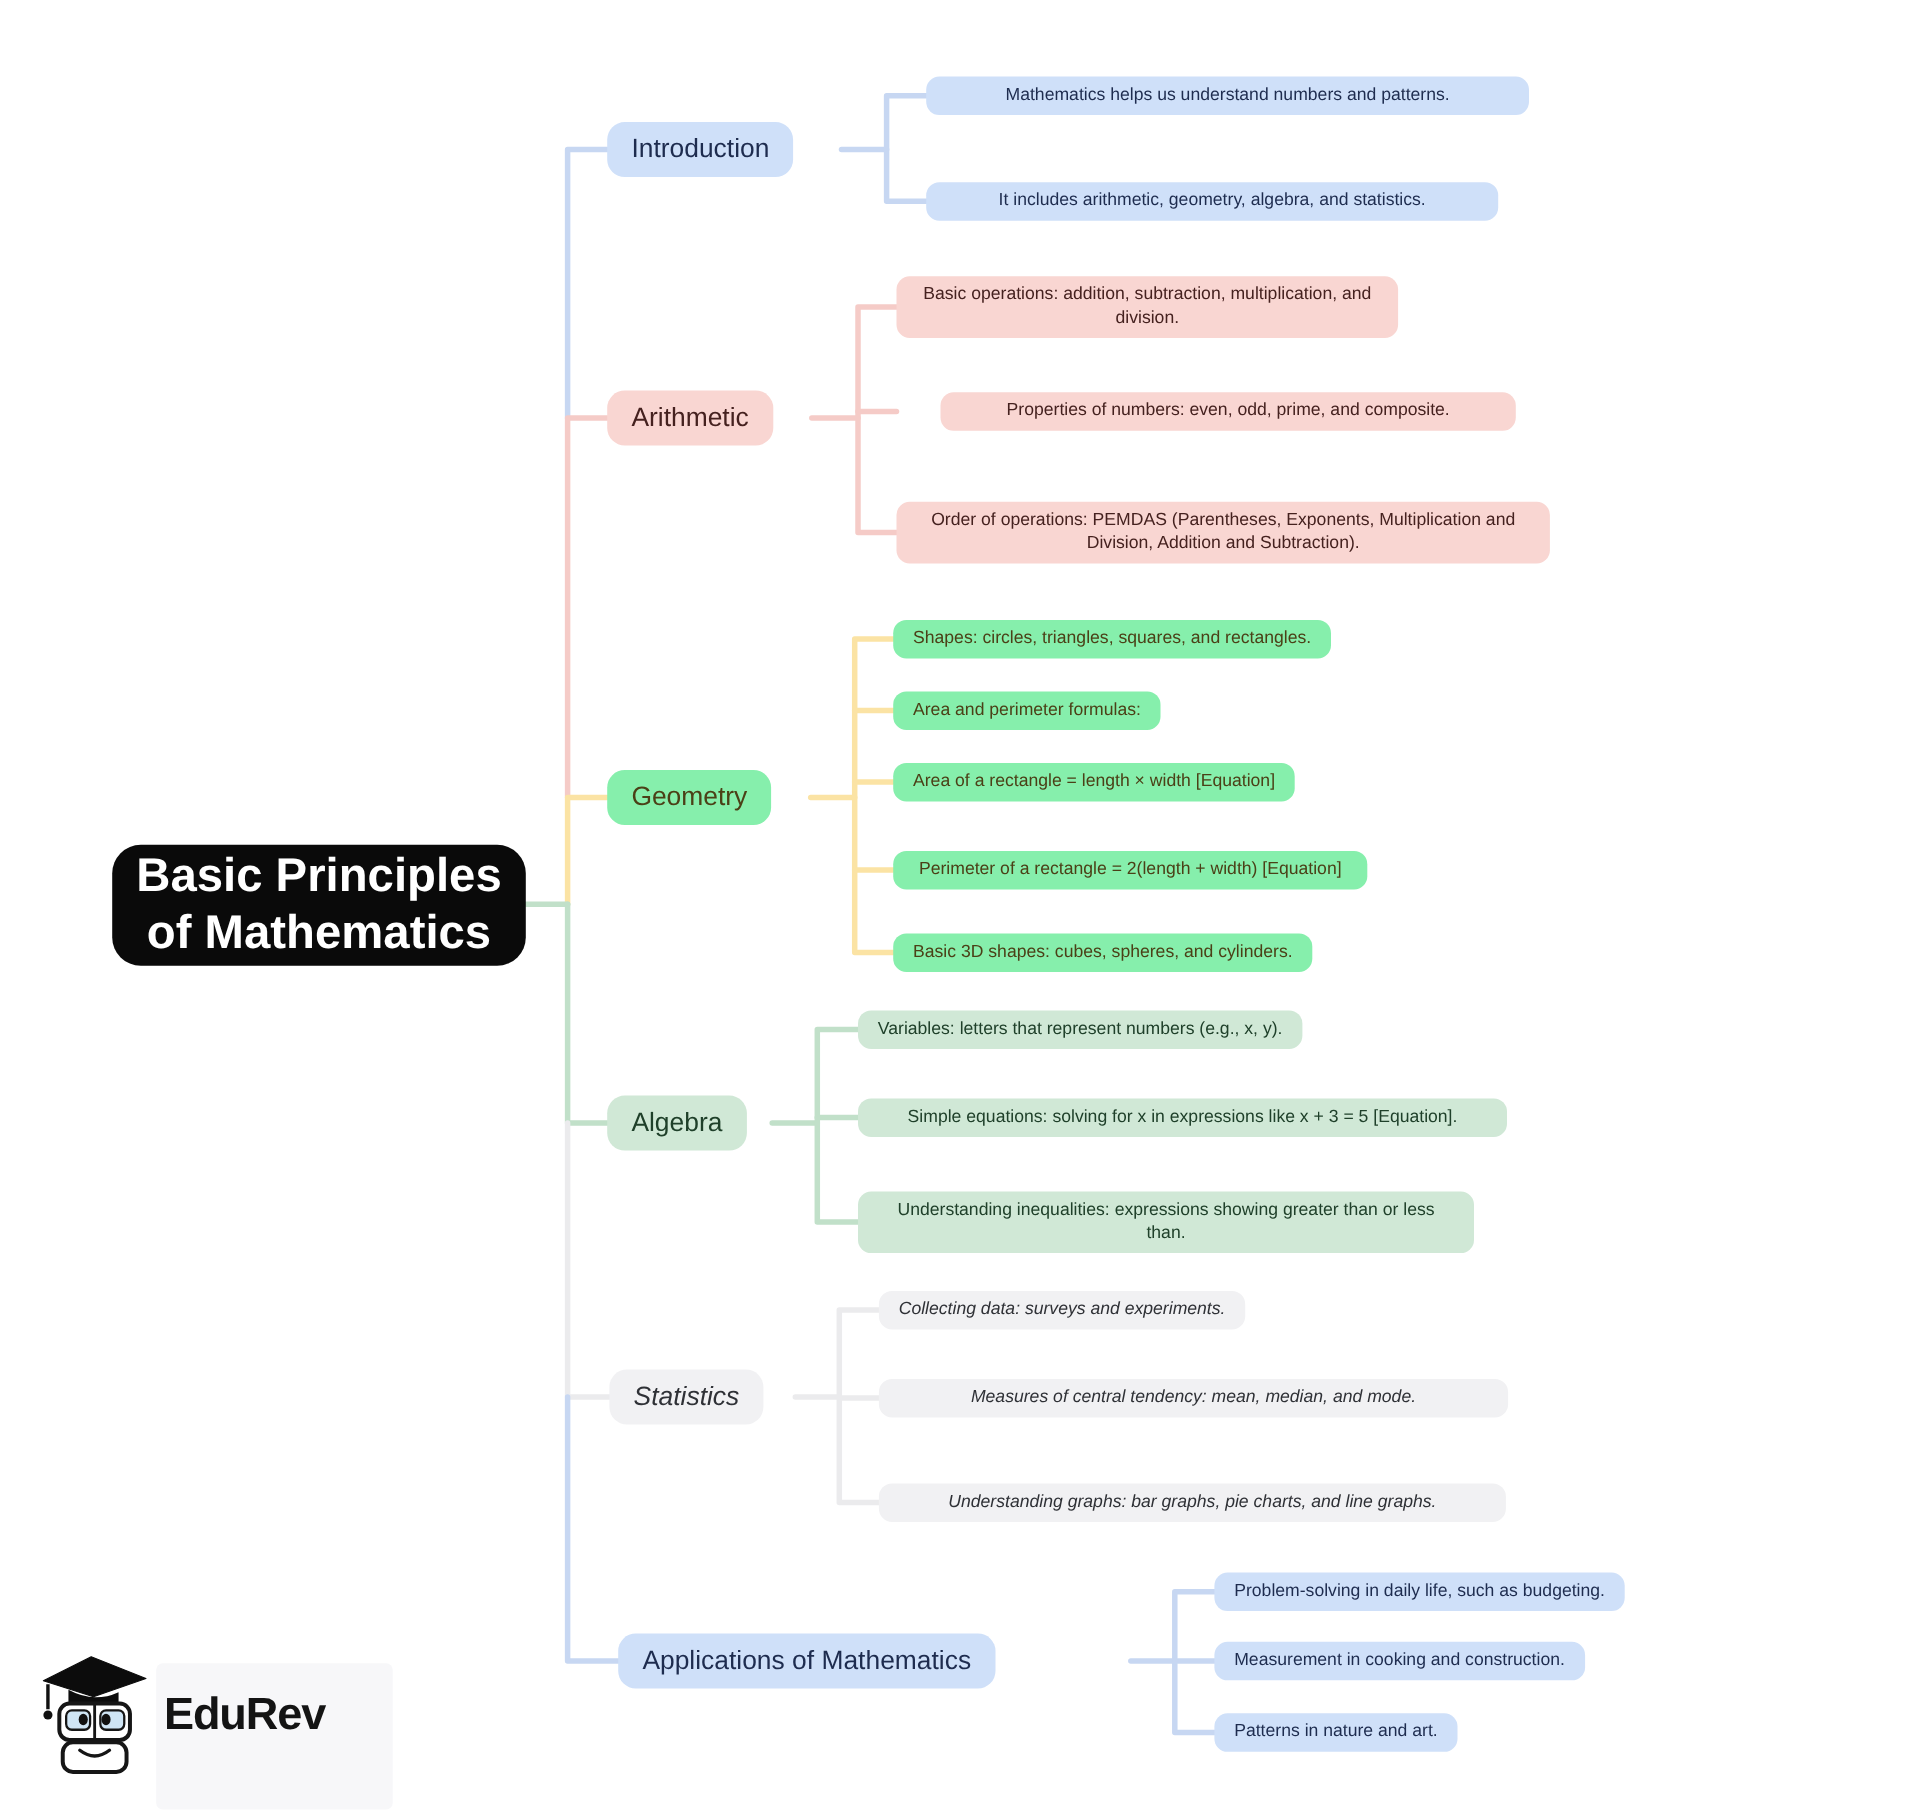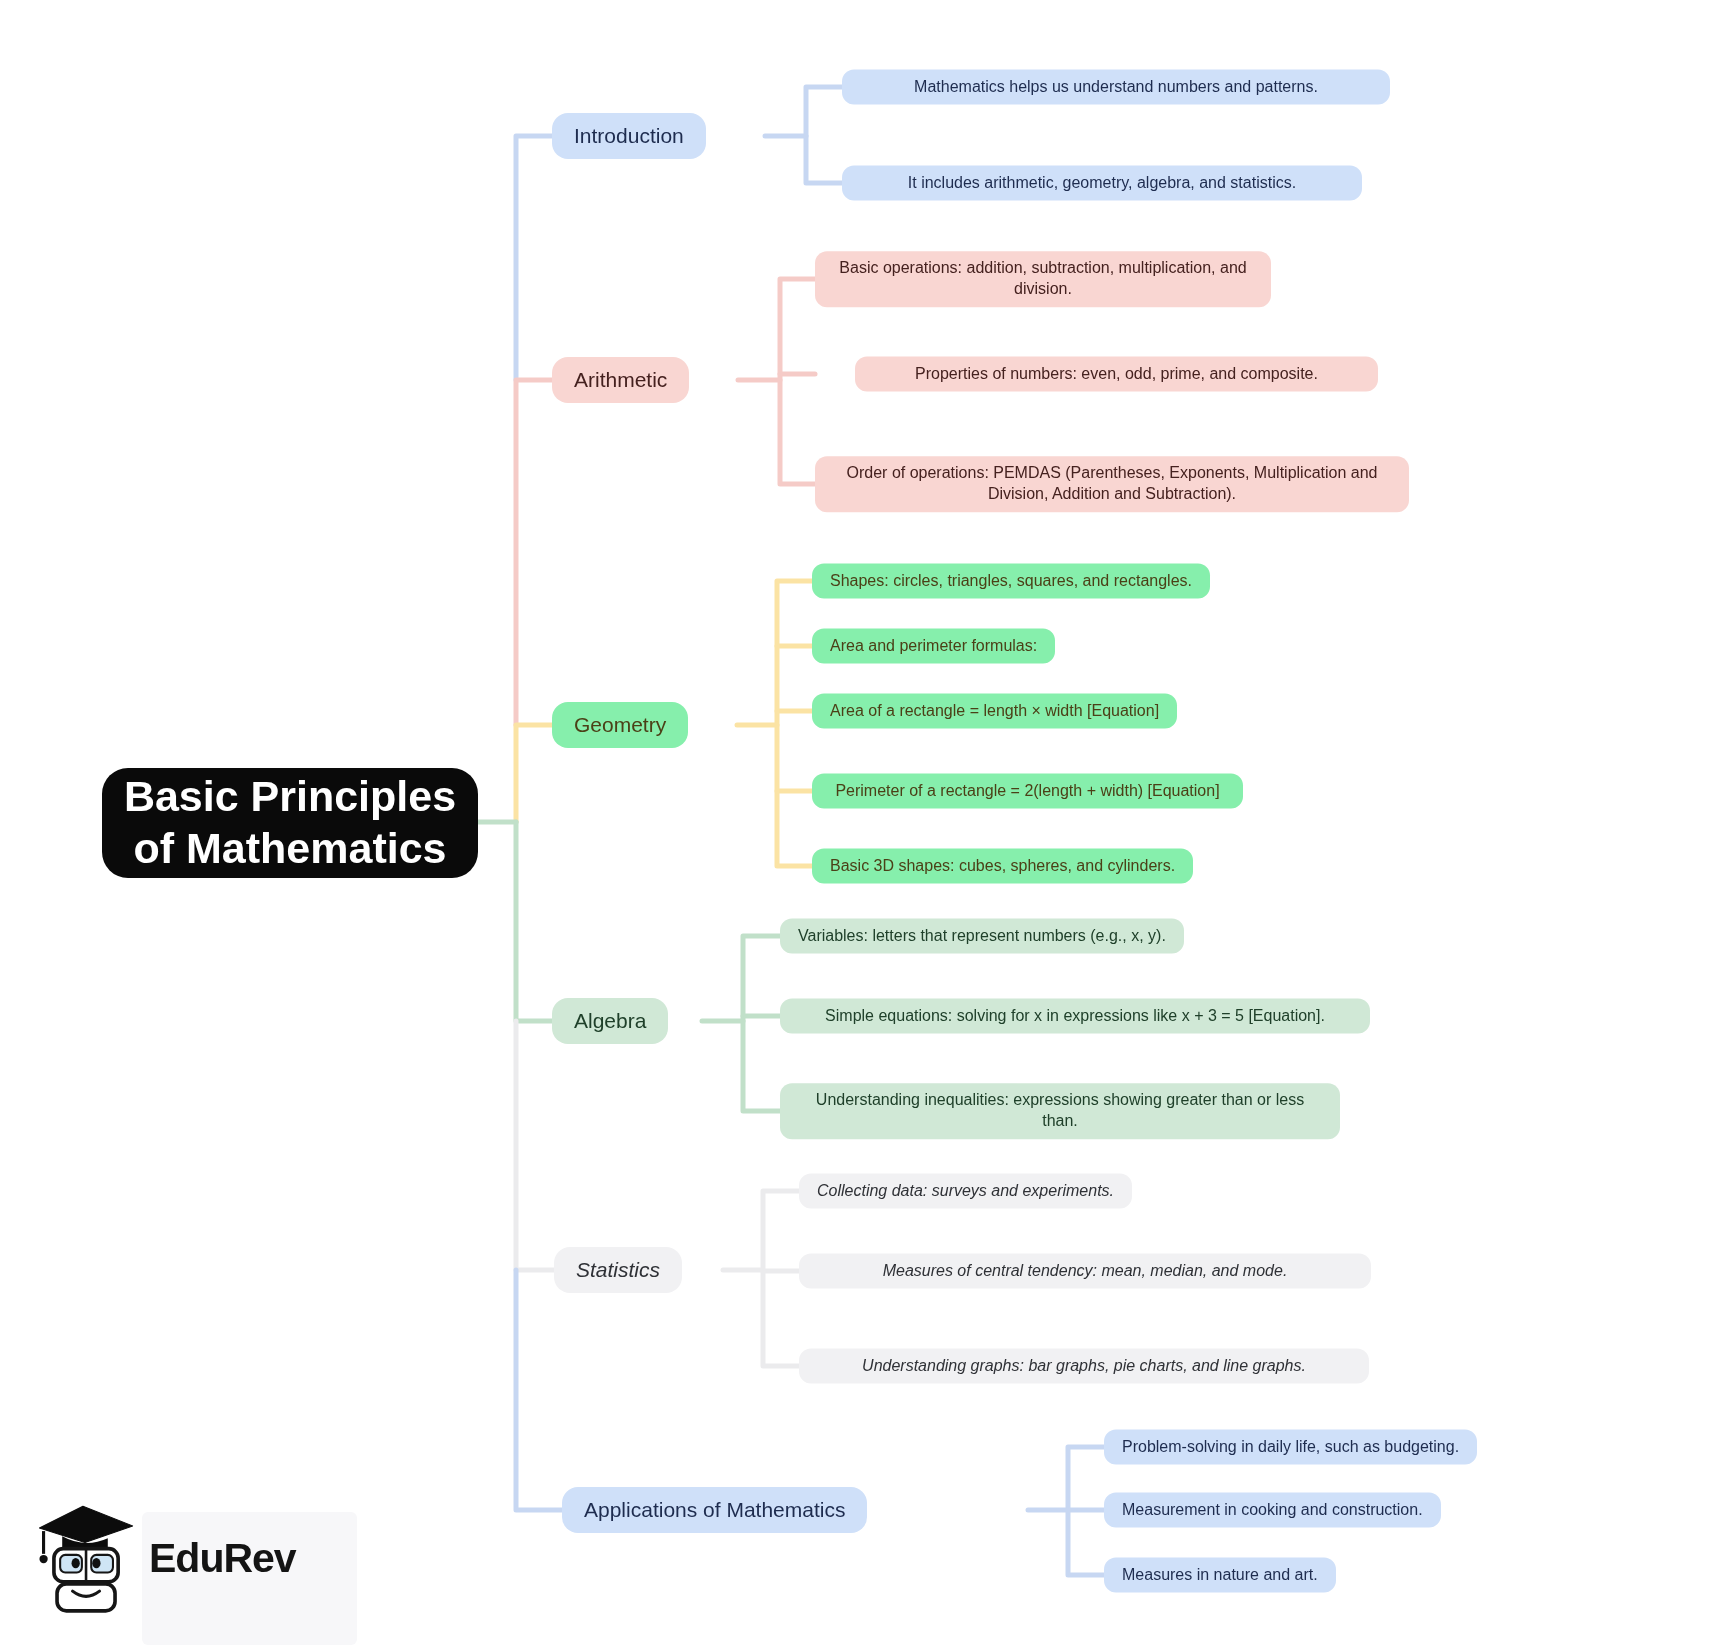--- a/index.html
+++ b/index.html
@@ -6,21 +6,21 @@
   #canvas{
     position:relative;
     width:1735px;height:1647px;
     background:#ffffff;
     font-family:"Liberation Sans", sans-serif;
     overflow:hidden;
   }
   #edges{position:absolute;left:0;top:0;width:1735px;height:1647px;}
   .topic{
     position:absolute;transform:translateY(-50%);
-    font-size:21px;padding:11px 22px;border-radius:16px;
+    font-size:24px;padding:11px 22px;border-radius:16px;
     white-space:nowrap;box-sizing:border-box;
   }
   .leaf{
     position:absolute;transform:translateY(-50%);
     font-size:16px;line-height:1.3;padding:7px 18px;border-radius:12px;
     text-align:center;box-sizing:border-box;
   }
   .nowrap{white-space:nowrap;}
   .c-blue{background:#cfe0f9;color:#1e2c4f;}
   .c-pink{background:#f9d6d2;color:#45211f;}
@@ -125,21 +125,21 @@
   <div class="leaf c-green nowrap" style="left:780px;top:936px">Variables: letters that represent numbers (e.g., x, y).</div>
   <div class="leaf c-green" style="left:780px;top:1016px;width:590px">Simple equations: solving for x in expressions like x + 3 = 5 [Equation].</div>
   <div class="leaf c-green" style="left:780px;top:1111px;width:560px">Understanding inequalities: expressions showing greater than or less than.</div>
 
   <div class="leaf c-gray nowrap" style="left:799px;top:1191px">Collecting data: surveys and experiments.</div>
   <div class="leaf c-gray" style="left:799px;top:1271px;width:572px">Measures of central tendency: mean, median, and mode.</div>
   <div class="leaf c-gray" style="left:799px;top:1366px;width:570px">Understanding graphs: bar graphs, pie charts, and line graphs.</div>
 
   <div class="leaf c-blue nowrap" style="left:1104px;top:1447px">Problem-solving in daily life, such as budgeting.</div>
   <div class="leaf c-blue nowrap" style="left:1104px;top:1510px">Measurement in cooking and construction.</div>
-  <div class="leaf c-blue nowrap" style="left:1104px;top:1575px">Measures in nature and art.</div>
+  <div class="leaf c-blue nowrap" style="left:1104px;top:1575px">Patterns in nature and art.</div>
 
   <div class="logo-backdrop"></div>
   <div class="logo-wrap">
     <svg class="logo-mascot" viewBox="0 0 100 112">
       <path d="M10,30 L10,52" stroke="#111111" stroke-width="3" fill="none"></path>
       <circle cx="10" cy="57" r="4" fill="#111111"></circle>
       <polygon points="48,6 96,25 50,41 6,27" fill="#0c0c0c" stroke="#0c0c0c" stroke-linejoin="round"></polygon>
       <path d="M28,35 L28,46 Q49,55 72,46 L72,37 Q50,47 28,35 Z" fill="#0c0c0c"></path>
       <rect x="20" y="47" width="62" height="32" rx="9" fill="#ffffff" stroke="#161616" stroke-width="3.5"></rect>
       <line x1="51" y1="47" x2="51" y2="79" stroke="#161616" stroke-width="2.5"></line>

